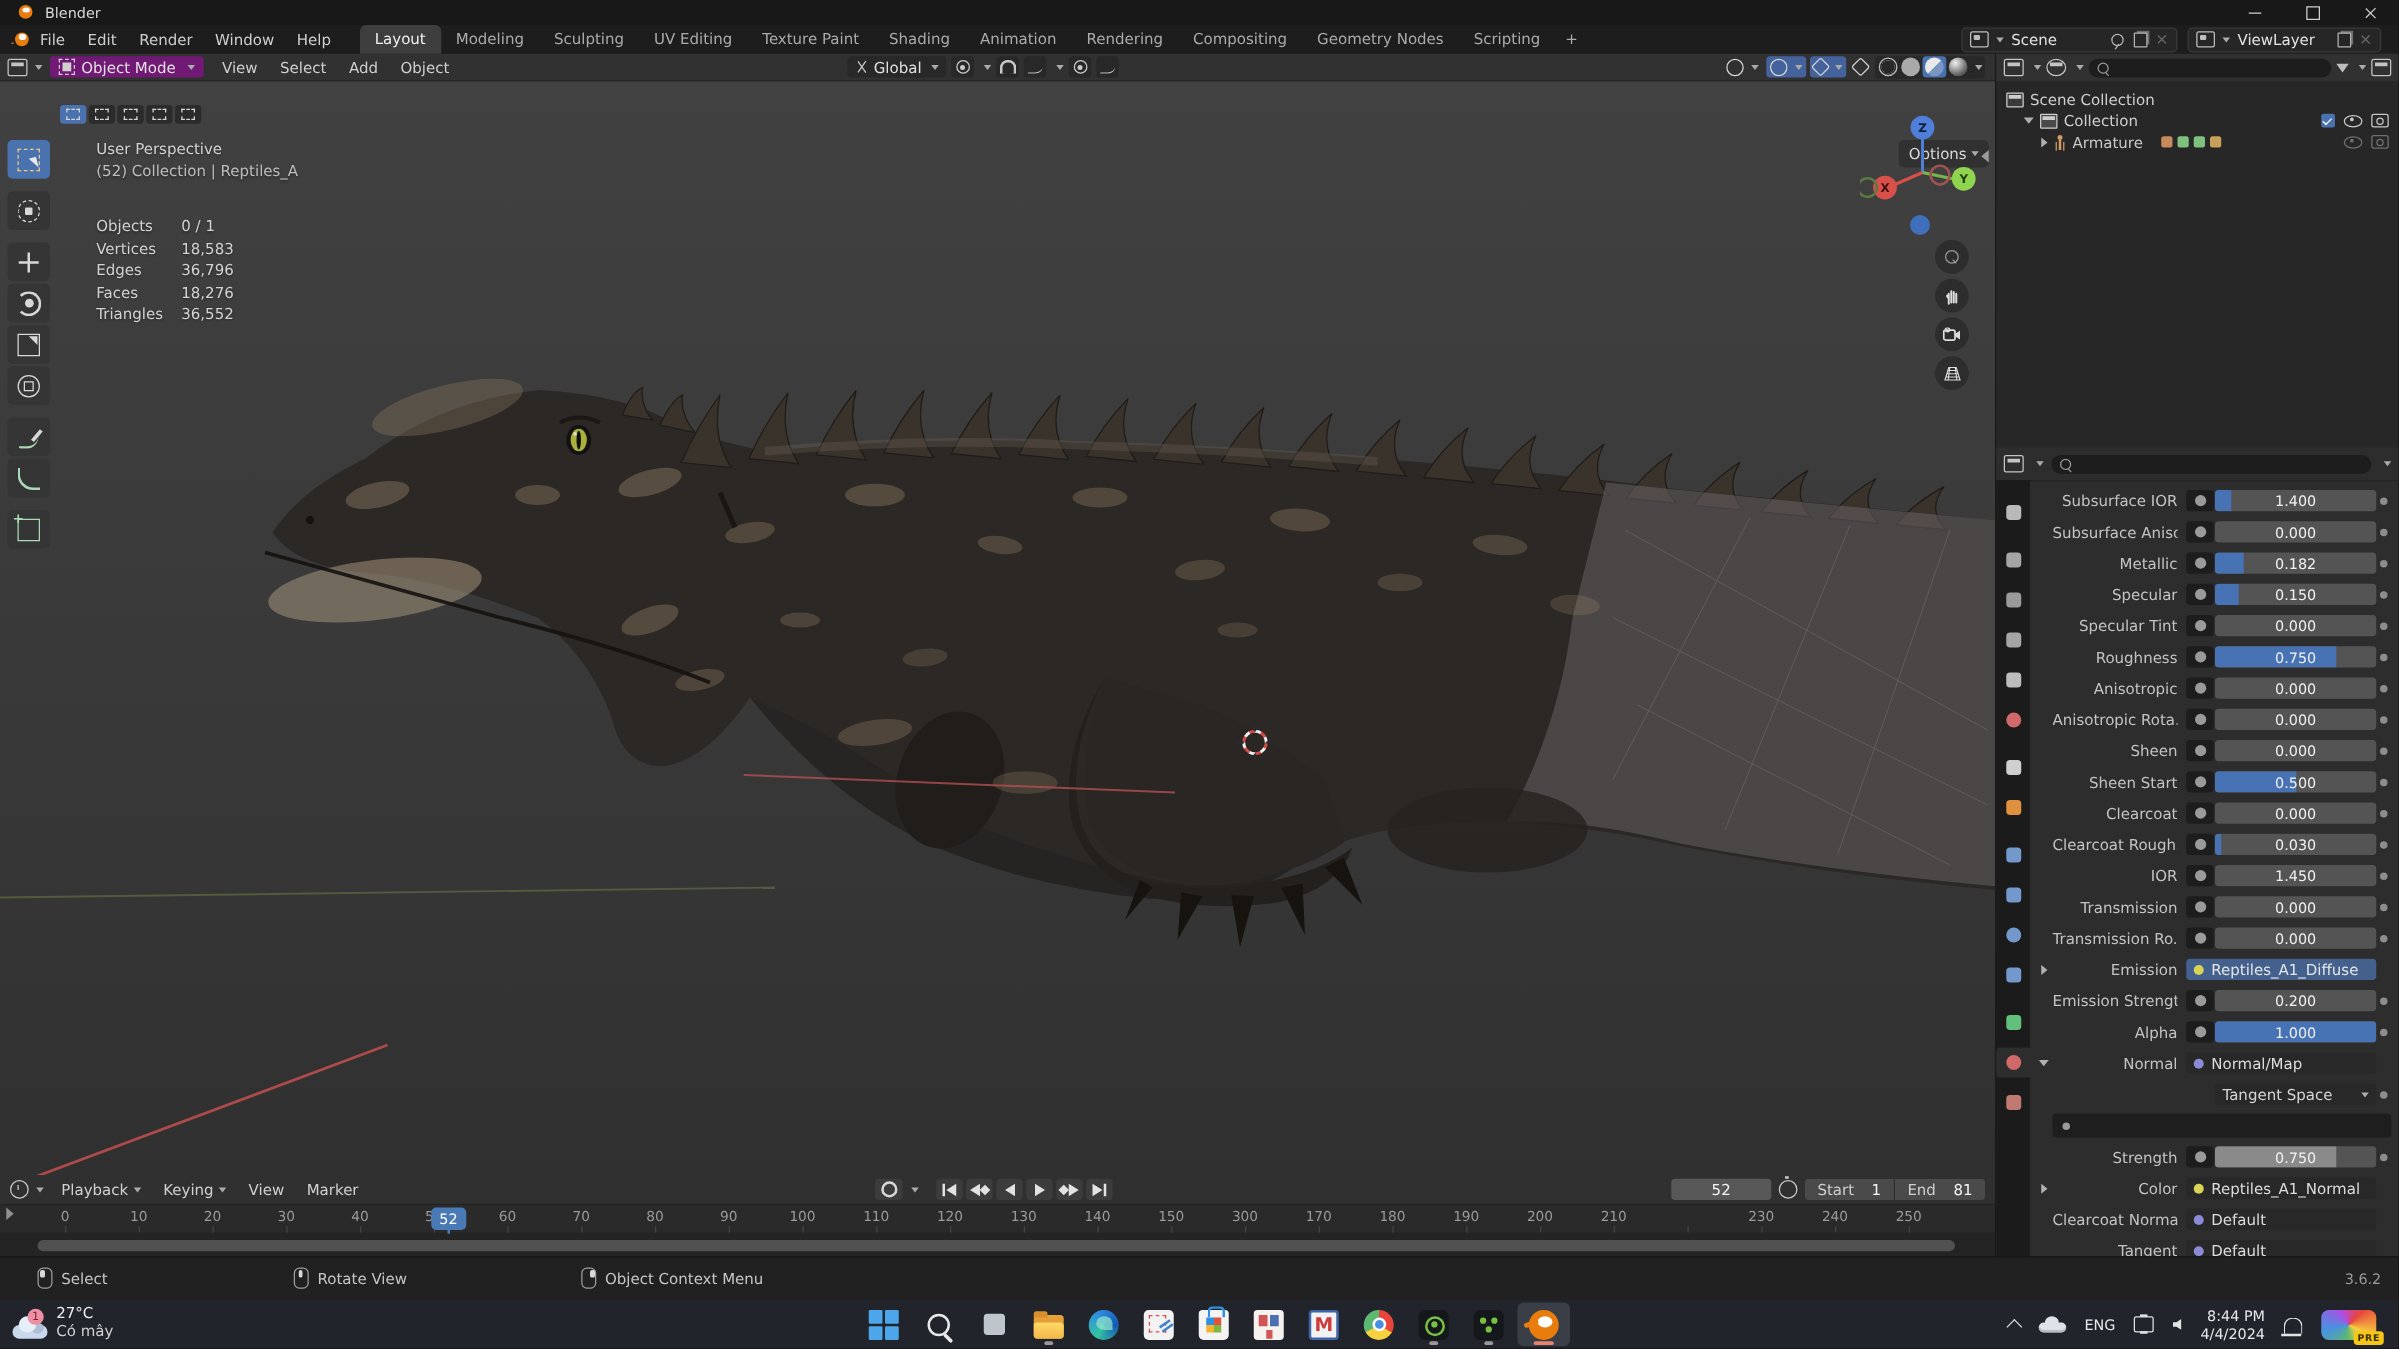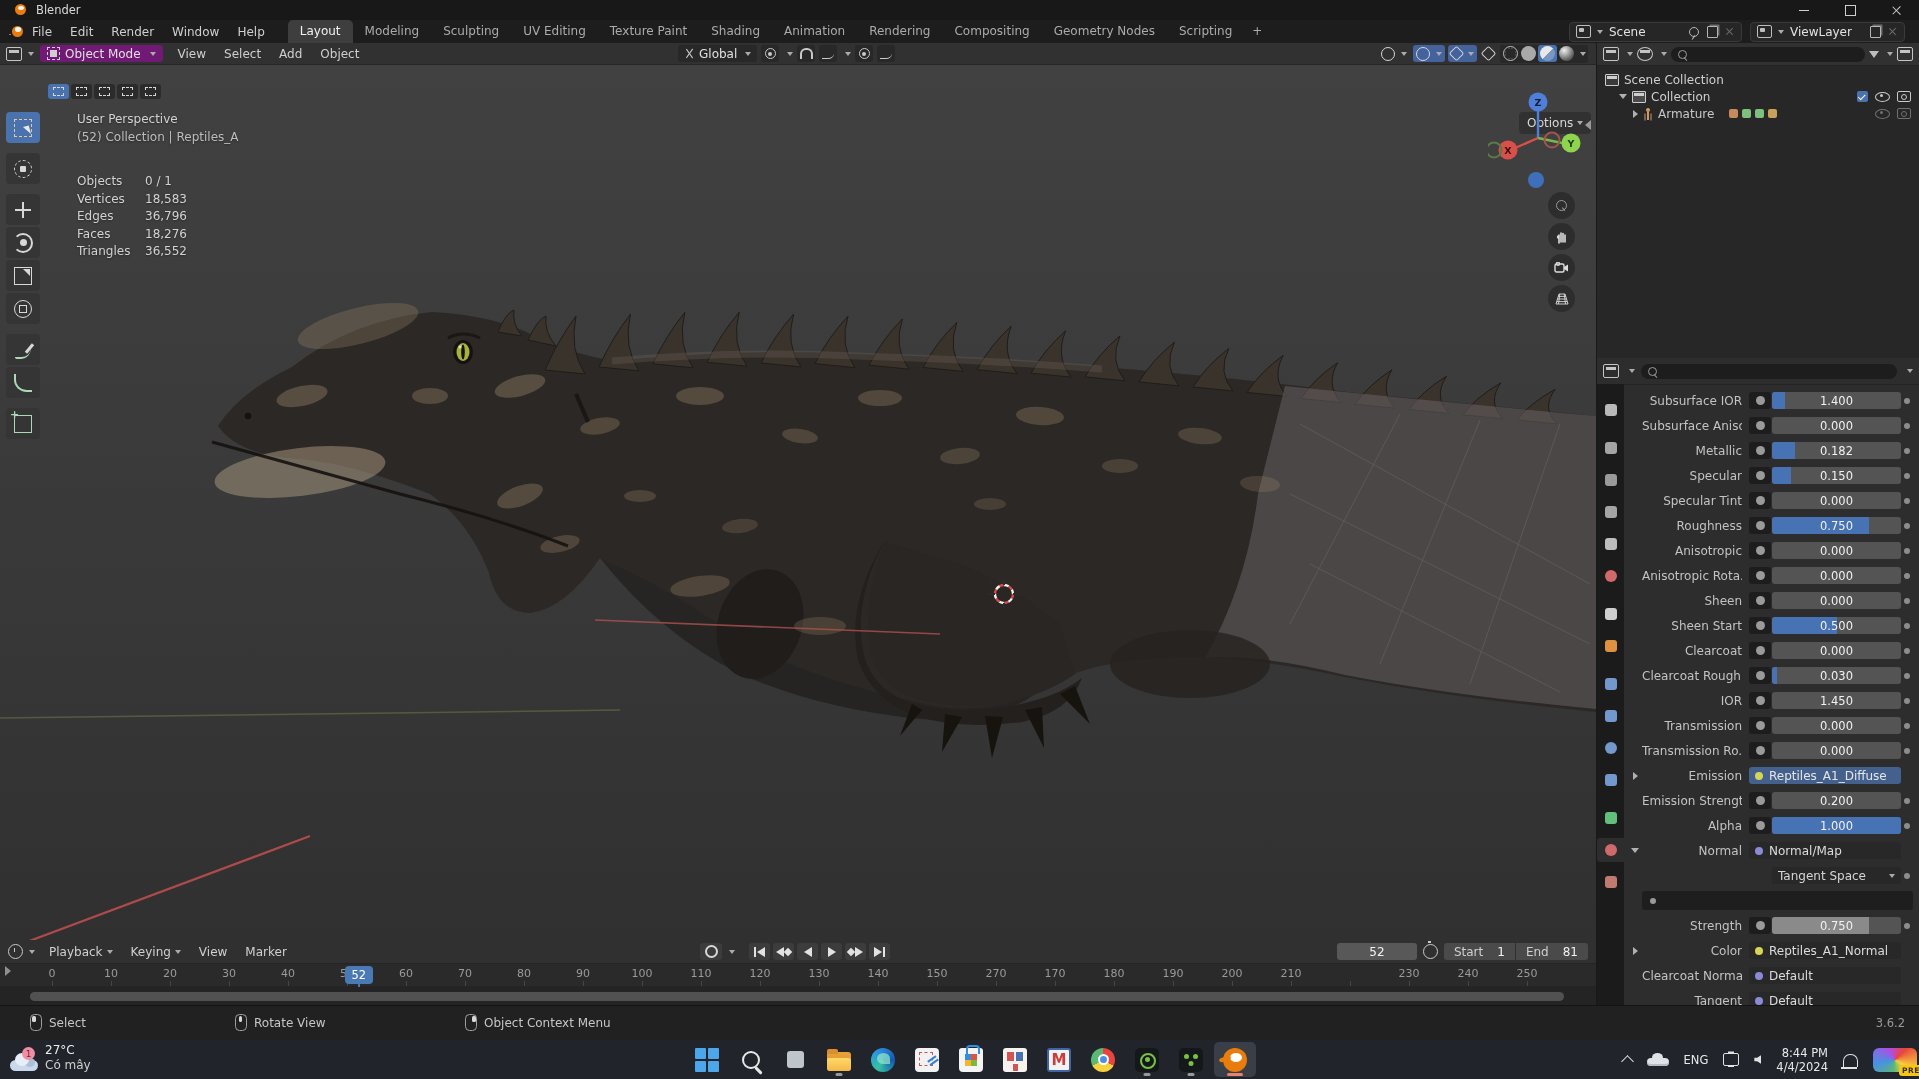--- a/index.html
+++ b/index.html
@@ -241,21 +241,21 @@
   .ic-chrome{border-radius:50%;background:conic-gradient(#e8453c 120deg,#f7d23e 120deg 240deg,#5bb974 240deg);}
   .ic-chrome::after{content:"";position:absolute;left:6.5px;top:6.5px;width:11px;height:11px;border-radius:50%;background:#4a90e2;border:2px solid #fff;box-sizing:border-box;}
   .ic-green-a{background:#14181a;border-radius:5px;}
   .ic-green-a::before{content:"";position:absolute;left:5px;top:5px;width:12px;height:12px;border:2px solid #79c142;border-radius:50%;}
   .ic-green-a::after{content:"";position:absolute;left:9.6px;top:9.6px;width:5px;height:5px;background:#79c142;border-radius:50%;}
   .ic-green-b{background:#14181a;border-radius:5px;}
   .ic-green-b::before{content:"";position:absolute;left:5px;top:6px;width:5px;height:5px;border-radius:50%;background:#79c142;box-shadow:9px 0 0 #79c142,4.5px 7px 0 #79c142;}
   .ic-blender{border-radius:50%;background:#e87d0d;}
   .ic-blender::before{content:"";position:absolute;left:7px;top:5px;width:12px;height:9px;border-radius:50%;background:#fff;}
   .ic-blender::after{content:"";position:absolute;left:-4px;top:9px;width:12px;height:4px;background:#e87d0d;border-radius:2px;transform:rotate(-18deg);}
-  .tray{position:absolute;right:2px;top:0;height:39px;display:flex;align-items:center;gap:15px;}
+  .tray{position:absolute;right:18px;top:0;height:39px;display:flex;align-items:center;gap:15px;}
   .chev{width:8px;height:8px;border-left:1.8px solid #e2e2e2;border-top:1.8px solid #e2e2e2;transform:rotate(45deg);margin-top:3px;}
   .tray-cloud{width:22px;height:12px;position:relative;}
   .tray-cloud::after{content:"";position:absolute;left:0;bottom:0;width:22px;height:8px;background:#dfe3e8;border-radius:5px;box-shadow:inset 0 -2px 0 #b7bcc4;}
   .tray-cloud::before{content:"";position:absolute;left:5px;bottom:4px;width:11px;height:9px;background:#dfe3e8;border-radius:50%;}
   .lang{color:#e8e8e8;font-size:11.5px;}
   .net-ic{width:14px;height:11px;border:1.5px solid #e2e2e2;border-radius:2px;position:relative;}
   .net-ic::after{content:"";position:absolute;left:4px;top:11px;width:6px;height:1.6px;background:#e2e2e2;box-shadow:0 -13.5px 0 #e2e2e2;}
   .vol-ic{width:7px;height:9px;background:#e2e2e2;clip-path:polygon(0 30%,40% 30%,100% 0,100% 100%,40% 70%,0 70%);position:relative;}
   .vol-ic::after{content:"";position:absolute;left:9px;top:-1px;width:8px;height:11px;border:1.6px solid #e2e2e2;border-left:none;border-radius:0 9px 9px 0;}
   .dt{color:#e8e8e8;font-size:11.5px;text-align:right;line-height:14px;}
@@ -1124,21 +1124,21 @@
         <span class="tick-label" style="left: 701px;">110</span>
         <span class="tick-line" style="left: 701px;"></span>
         <span class="tick-label" style="left: 760px;">120</span>
         <span class="tick-line" style="left: 760px;"></span>
         <span class="tick-label" style="left: 819px;">130</span>
         <span class="tick-line" style="left: 819px;"></span>
         <span class="tick-label" style="left: 878px;">140</span>
         <span class="tick-line" style="left: 878px;"></span>
         <span class="tick-label" style="left: 937px;">150</span>
         <span class="tick-line" style="left: 937px;"></span>
-        <span class="tick-label" style="left: 996px;">270</span>
+        <span class="tick-label" style="left: 996px;">300</span>
         <span class="tick-line" style="left: 996px;"></span>
         <span class="tick-label" style="left: 1055px;">170</span>
         <span class="tick-line" style="left: 1055px;"></span>
         <span class="tick-label" style="left: 1114px;">180</span>
         <span class="tick-line" style="left: 1114px;"></span>
         <span class="tick-label" style="left: 1173px;">190</span>
         <span class="tick-line" style="left: 1173px;"></span>
         <span class="tick-label" style="left: 1232px;">200</span>
         <span class="tick-line" style="left: 1232px;"></span>
         <span class="tick-label" style="left: 1291px;">210</span>

